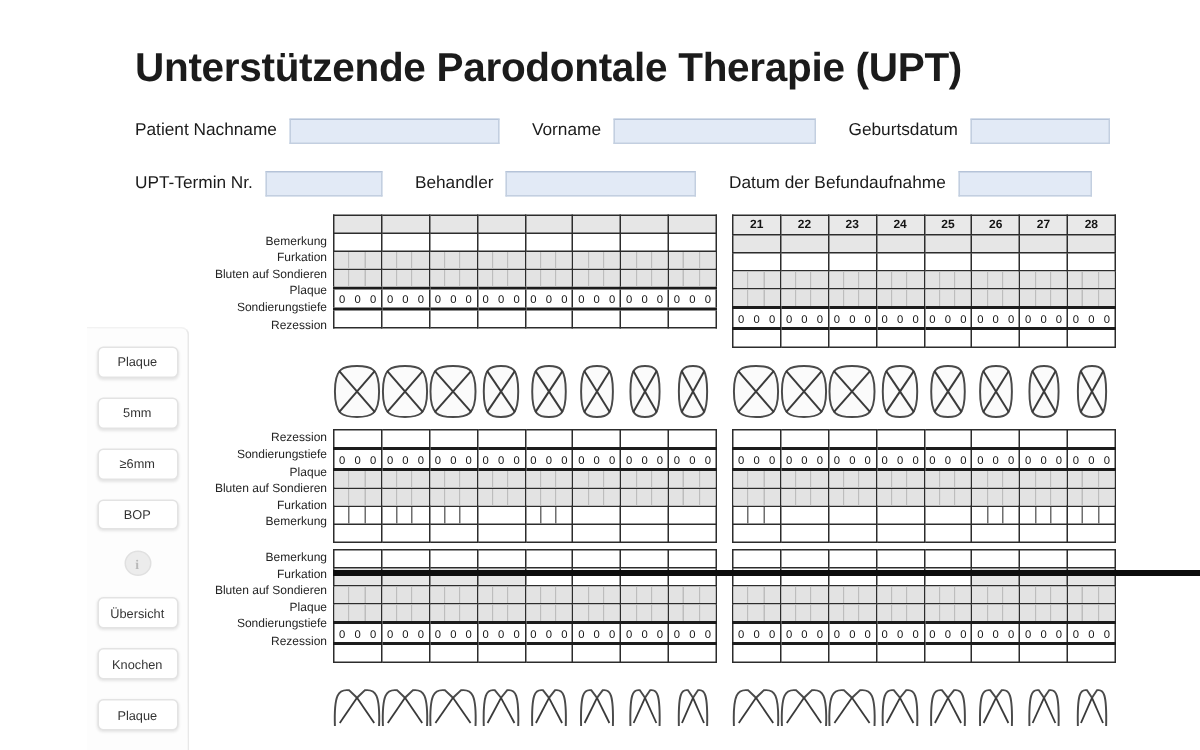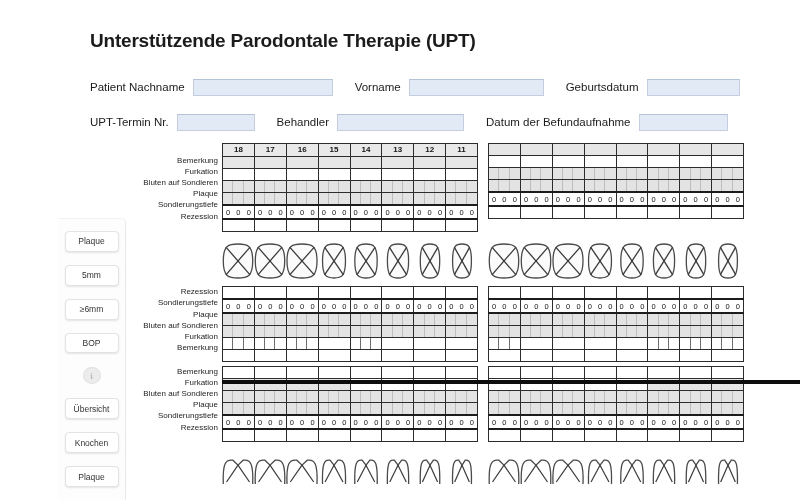--- a/index.html
+++ b/index.html
@@ -16,21 +16,21 @@
     width: 800px;
     height: 500px;
     background: #ffffff;
   }
 
   
   #page-title {
     position: absolute;
     left: 90px;
     top: 30px;
-    font-size: 19px;
+    font-size: 27px;
     font-weight: bold;
     color: #1b1b1b;
     letter-spacing: -0.2px;
     white-space: nowrap;
   }
 
   
   .form-row {
     position: absolute;
     display: flex;
@@ -294,30 +294,20 @@
                 <col style="width: 12.5%;">
                 <col style="width: 12.5%;">
                 <col style="width: 12.5%;">
                 <col style="width: 12.5%;">
                 <col style="width: 12.5%;">
                 <col style="width: 12.5%;">
                 <col style="width: 12.5%;">
                 <col style="width: 12.5%;">
               </colgroup>
               <tbody>
-                <tr class="hdr">
-                  <td>18</td>
-                  <td>17</td>
-                  <td>16</td>
-                  <td>15</td>
-                  <td>14</td>
-                  <td>13</td>
-                  <td>12</td>
-                  <td>11</td>
-                </tr>
                 <tr>
                   <td class="shade"></td>
                   <td class="shade"></td>
                   <td class="shade"></td>
                   <td class="shade"></td>
                   <td class="shade"></td>
                   <td class="shade"></td>
                   <td class="shade"></td>
                   <td class="shade"></td>
                 </tr>
@@ -524,20 +514,30 @@
                 <col style="width: 12.5%;">
                 <col style="width: 12.5%;">
                 <col style="width: 12.5%;">
                 <col style="width: 12.5%;">
                 <col style="width: 12.5%;">
                 <col style="width: 12.5%;">
                 <col style="width: 12.5%;">
                 <col style="width: 12.5%;">
               </colgroup>
               <tbody>
+                <tr class="hdr">
+                  <td>21</td>
+                  <td>22</td>
+                  <td>23</td>
+                  <td>24</td>
+                  <td>25</td>
+                  <td>26</td>
+                  <td>27</td>
+                  <td>28</td>
+                </tr>
                 <tr>
                   <td class="shade"></td>
                   <td class="shade"></td>
                   <td class="shade"></td>
                   <td class="shade"></td>
                   <td class="shade"></td>
                   <td class="shade"></td>
                   <td class="shade"></td>
                   <td class="shade"></td>
                 </tr>

